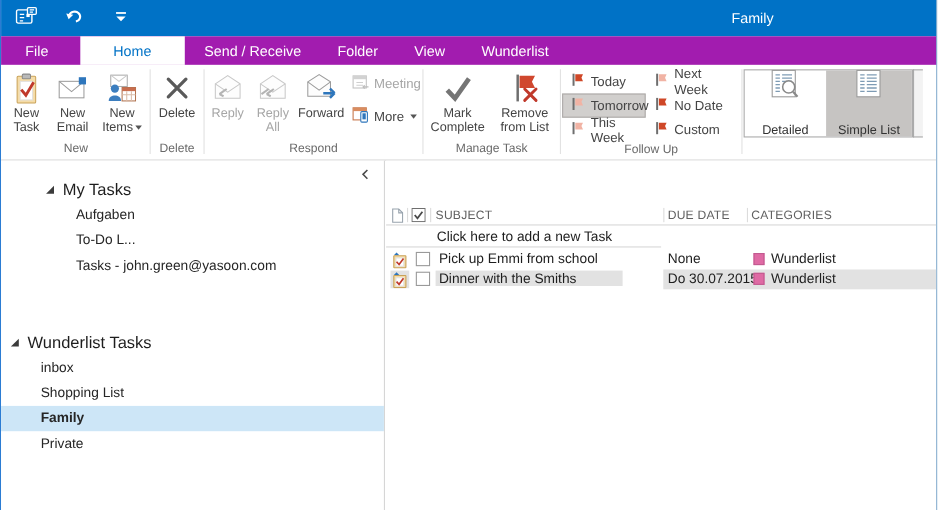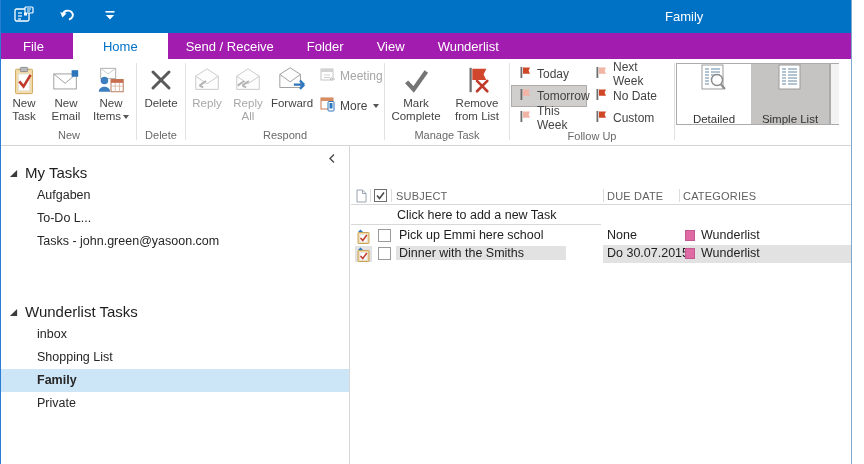--- a/index.html
+++ b/index.html
@@ -43,21 +43,21 @@
   .viewcell.detailed { width:74px; }
   .viewcell.simple { width:78px; background:#C6C4C2; }
   .gallery-strip { width:9px; height:62px; margin-top:3px; background:#F3F3F3; border:1px solid #ABABAB; border-right:none; }
 
   
   .sidebar { position:absolute; left:0; top:146px; width:349px; bottom:0; background:#fff; border-right:1px solid #D6D6D6; }
   .collapse { position:absolute; right:13px; top:7px; }
   .tree-header { display:flex; align-items:center; gap:7px; padding-left:8px; height:24px; font-size:15px; color:#1E1E1E; }
   .tree-item { height:23px; line-height:23px; padding-left:36px; font-size:12.5px; color:#262626; }
   .tree-item.selected { background:#CDE6F7; font-weight:bold; }
-  .sec1 { margin-top:14px; } .sec2 { margin-top:46px; }
+  .sec1 { margin-top:14px;margin-left:32px; } .sec2 { margin-top:46px; }
 
   .main { position:absolute; left:350px; top:146px; right:0; bottom:0; background:#fff; }
 
   
   .thead { position:absolute; left:0; top:41px; right:0; height:18px; border-bottom:1px solid #D8D8D8; font-size:11px; color:#616161; }
   .thead .hic { position:absolute; top:2px; }
   .hsep { position:absolute; top:2px; width:1px; height:13px; background:#DCDCDC; }
   .htxt { position:absolute; top:3px; letter-spacing:0.2px; }
   .addrow { position:absolute; left:0; top:60px; right:0; height:18px; }
   .addrow .atxt { position:absolute; left:46px; top:2px; font-size:12.5px; color:#1E1E1E;text-align:center; }
@@ -475,21 +475,21 @@
     <div class="trow row1">
       <span class="ticon">
         <svg width="13" height="15" viewBox="0 0 13 15">
           <polygon points="3.5,0.5 6,3 1,3" fill="#2E76BC"></polygon>
           <rect x="1" y="3.5" width="11" height="11" rx="0.5" fill="#F5DCA7" stroke="#C9A259"></rect>
           <rect x="3" y="5.5" width="7" height="7.5" fill="#fff" stroke="#E4E4E4"></rect>
           <path d="M3.5 9 L5.8 11.5 L9.8 6" stroke="#C0392B" stroke-width="1.5" fill="none"></path>
         </svg>
       </span>
       <span class="tcheck"></span>
-      <span class="tsubj">Pick up Emmi here school</span>
+      <span class="tsubj">Pick up Emmi from school</span>
       <span class="tdue">None</span>
       <span class="tcatsq"></span>
       <span class="tcat">Wunderlist</span>
     </div>
 
     <div class="trow row2 selected">
       <span class="band"></span>
       <span class="ticon">
         <svg width="13" height="15" viewBox="0 0 13 15">
           <polygon points="3.5,0.5 6,3 1,3" fill="#2E76BC"></polygon>

